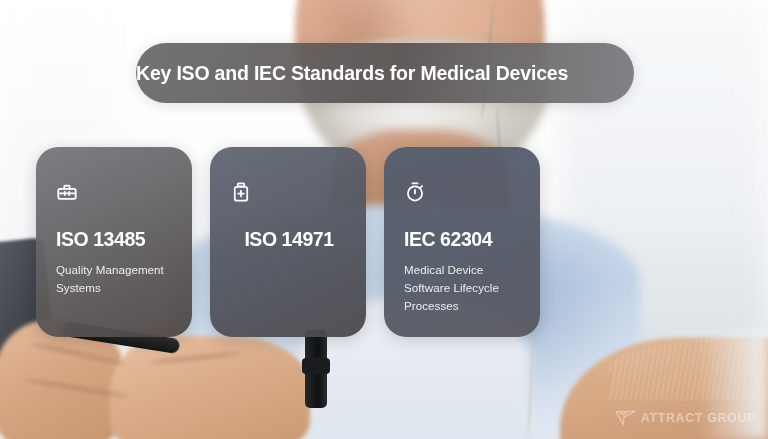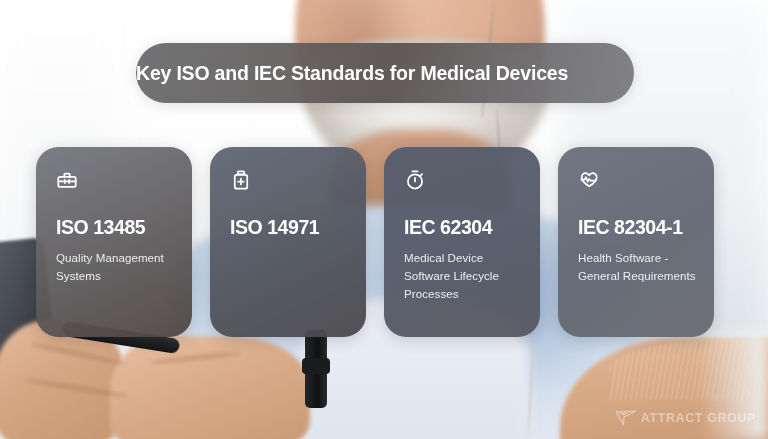--- a/index.html
+++ b/index.html
@@ -231,27 +231,27 @@
     position: absolute;
     left: 36px; top: 147px;
     width: 696px; height: 190px;
     display: flex;
     gap: 18px;
   }
   .card {
     width: 156px;
     height: 190px;
     border-radius: 22px;
-    padding: 22px 18px 0 20px;
+    padding: 34px 18px 0 20px;
     position: relative;
     overflow: hidden;
     box-shadow: 0 3px 16px rgba(20,24,34,.18);
   }
   .card-1 { background: linear-gradient(155deg, rgba(118,120,127,.95) 0%, rgba(99,97,99,.95) 45%, rgba(78,70,68,.95) 100%); }
-  .card-2 { background: linear-gradient(155deg, rgba(95,102,115,.95) 0%, rgba(84,88,99,.95) 48%, rgba(74,72,75,.95) 100%); }
+  .card-2 { background: linear-gradient(155deg, rgba(95,102,115,.95) 0%, rgba(84,88,99,.95) 48%, rgba(74,72,75,.95) 100%); text-align: center; }
   .card-3 { background: linear-gradient(155deg, rgba(85,93,110,.95) 0%, rgba(84,90,104,.95) 50%, rgba(88,88,96,.95) 100%); }
   .card-4 { background: linear-gradient(155deg, rgba(106,112,124,.95) 0%, rgba(98,103,115,.95) 50%, rgba(104,106,114,.95) 100%); }
 
   .card-icon {
     width: 22px; height: 24px;
     display: block;
     margin-bottom: 24px;
   }
   .card-icon svg { display: block; width: 22px; height: 22px; }
 
@@ -367,30 +367,20 @@
           <circle cx="12" cy="13.6" r="7.7"></circle>
           <path d="M9.2 2.6h5.6"></path>
           <path d="M12 13.6V9.6"></path>
           <path d="M17.8 7.4l1.9-1.9"></path>
         </svg>
       </span>
       <div class="card-title">IEC 62304</div>
       <div class="card-desc">Medical Device Software Lifecycle Processes</div>
     </div>
 
-    <div class="card card-4">
-      <span class="card-icon">
-        <svg viewBox="0 0 24 24" fill="none" stroke="#ffffff" stroke-width="1.9" stroke-linecap="round" stroke-linejoin="round">
-          <path d="M20.4 9.1c0-2.6-1.9-4.6-4.3-4.6-1.7 0-3.1 1-3.9 2.3-.8-1.3-2.2-2.3-3.9-2.3-2.4 0-4.3 2-4.3 4.6 0 5 8.2 9.8 8.2 9.8s8.2-4.8 8.2-9.8z"></path>
-          <path d="M3.6 11.6h3.6l1.5-2.6 2 4.8 1.6-3 1.1 1.8h5.9"></path>
-        </svg>
-      </span>
-      <div class="card-title">IEC 82304-1</div>
-      <div class="card-desc">Health Software - General Requirements</div>
-    </div>
 
   </div>
 
   <div class="watermark">
     <span class="wm-mark">
       <svg viewBox="0 0 28 22" fill="none">
         <path d="M1.5 3.2 L26 2.4 L11.5 9.8 L10.6 19.6 Z" stroke="#ffffff" stroke-width="1.6" stroke-linejoin="round" fill="none"></path>
         <path d="M3.5 4.2 L18 3.6 L11 7.9 Z" fill="#ffffff" opacity=".85"></path>
       </svg>
     </span>

